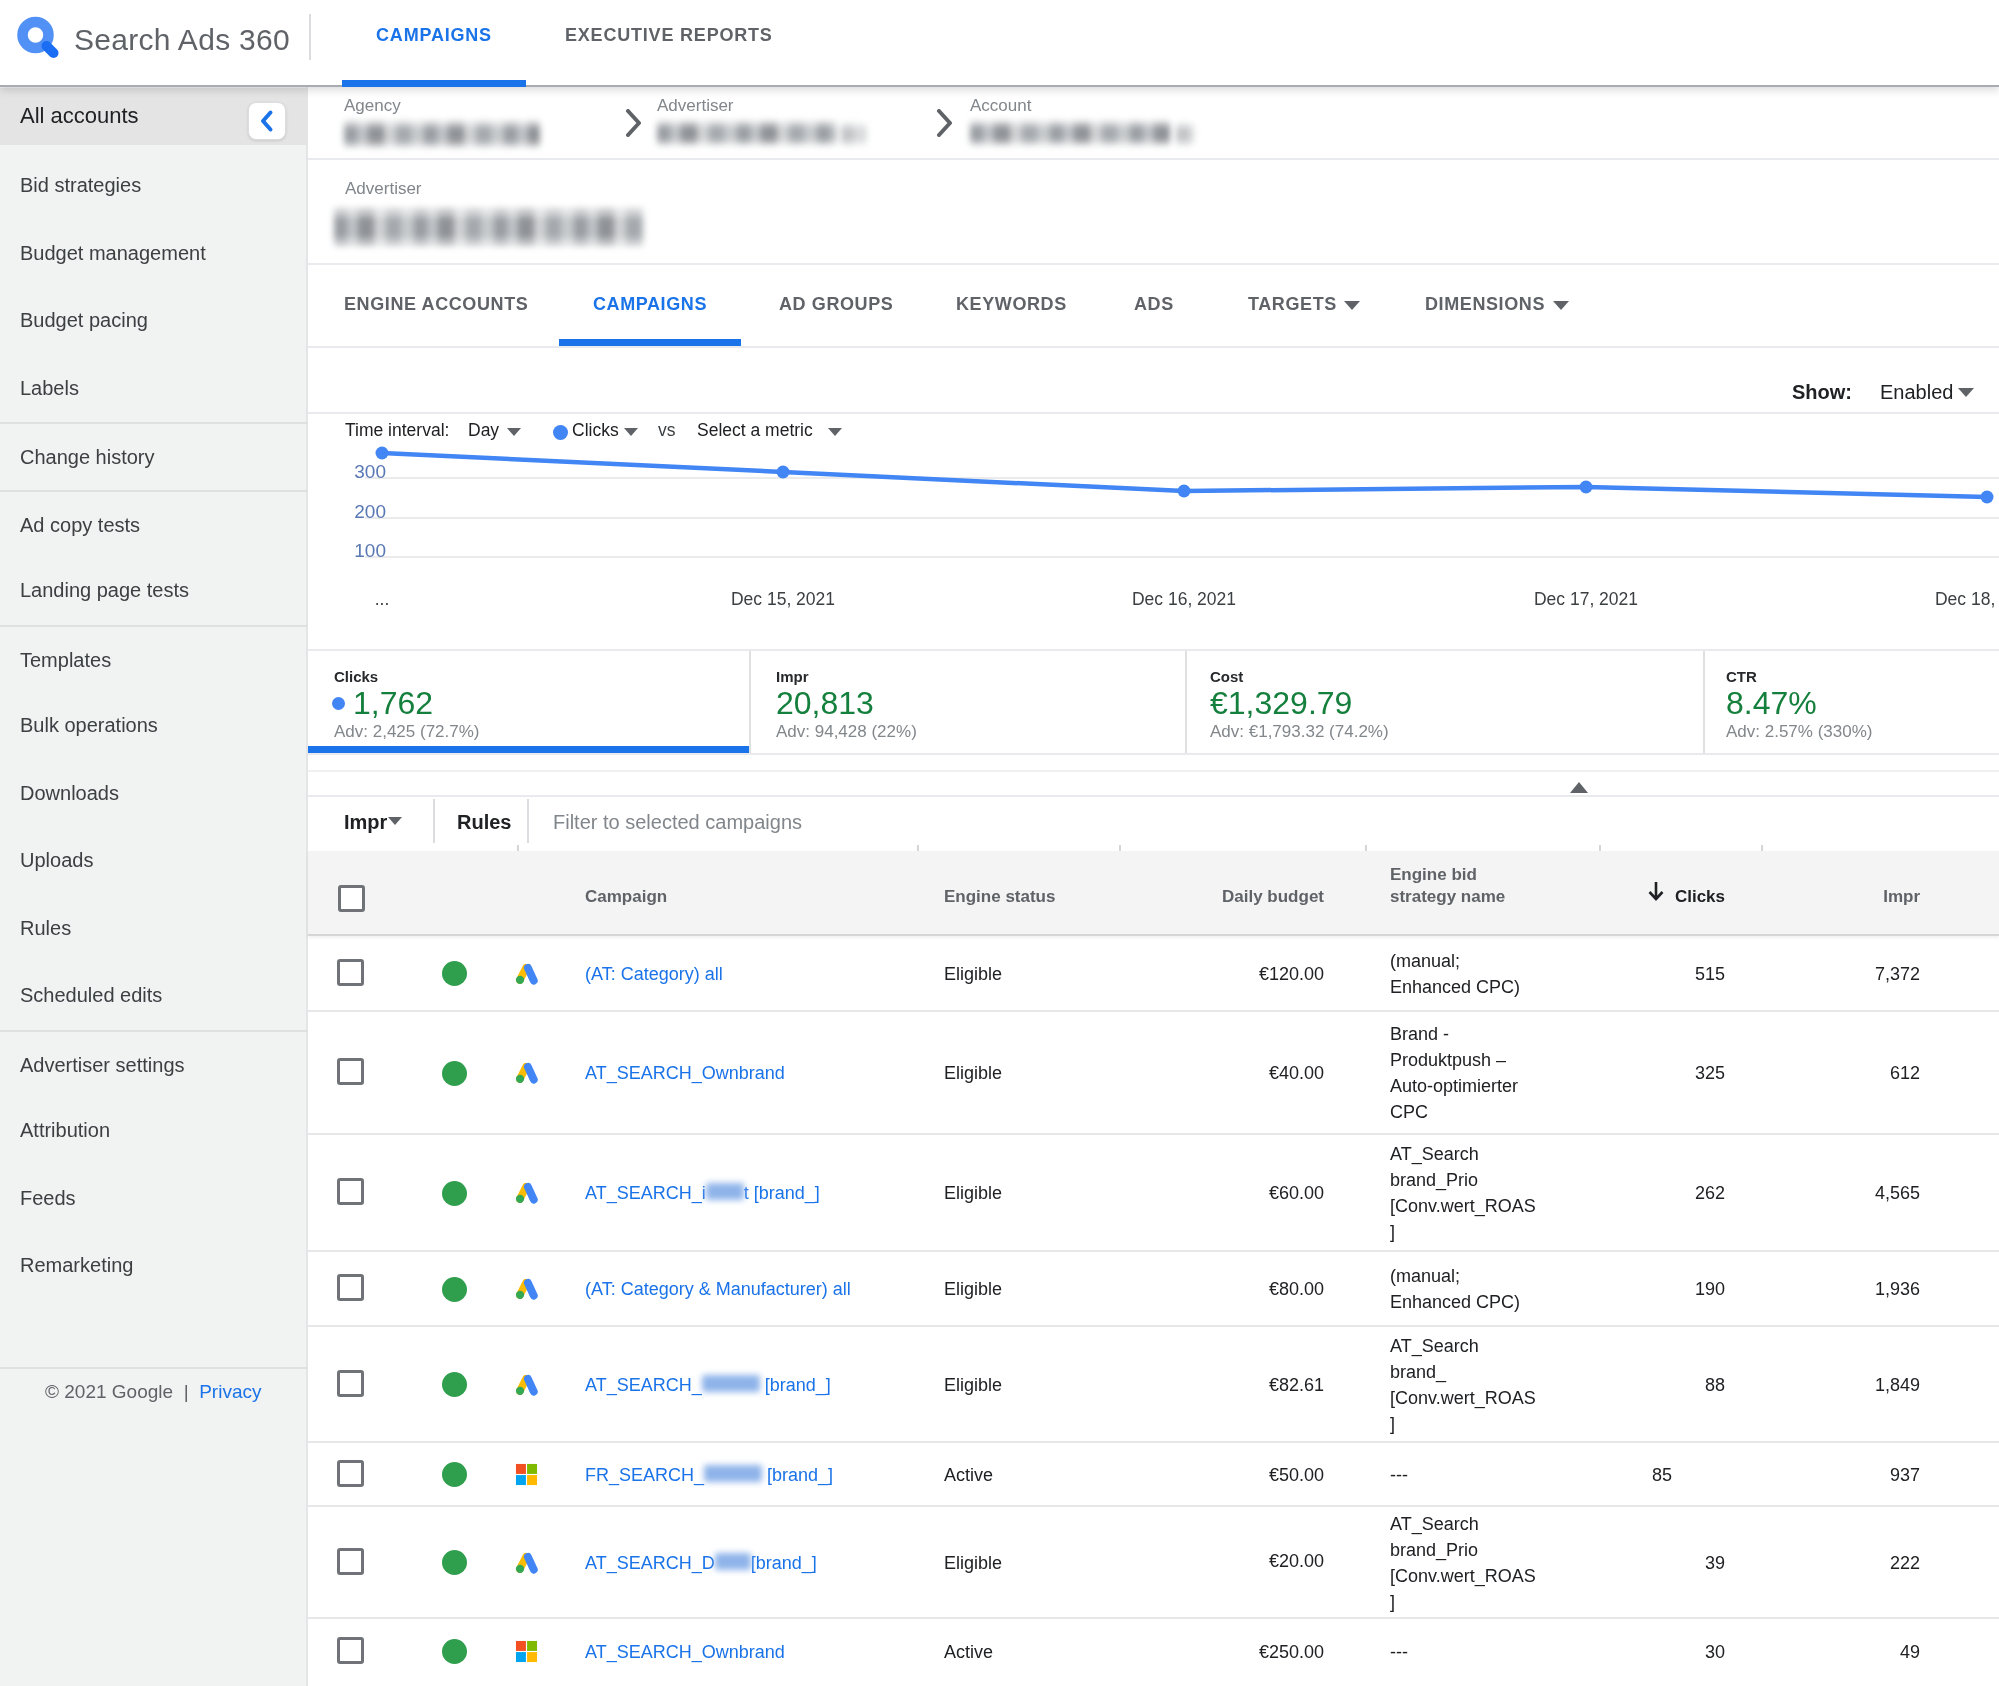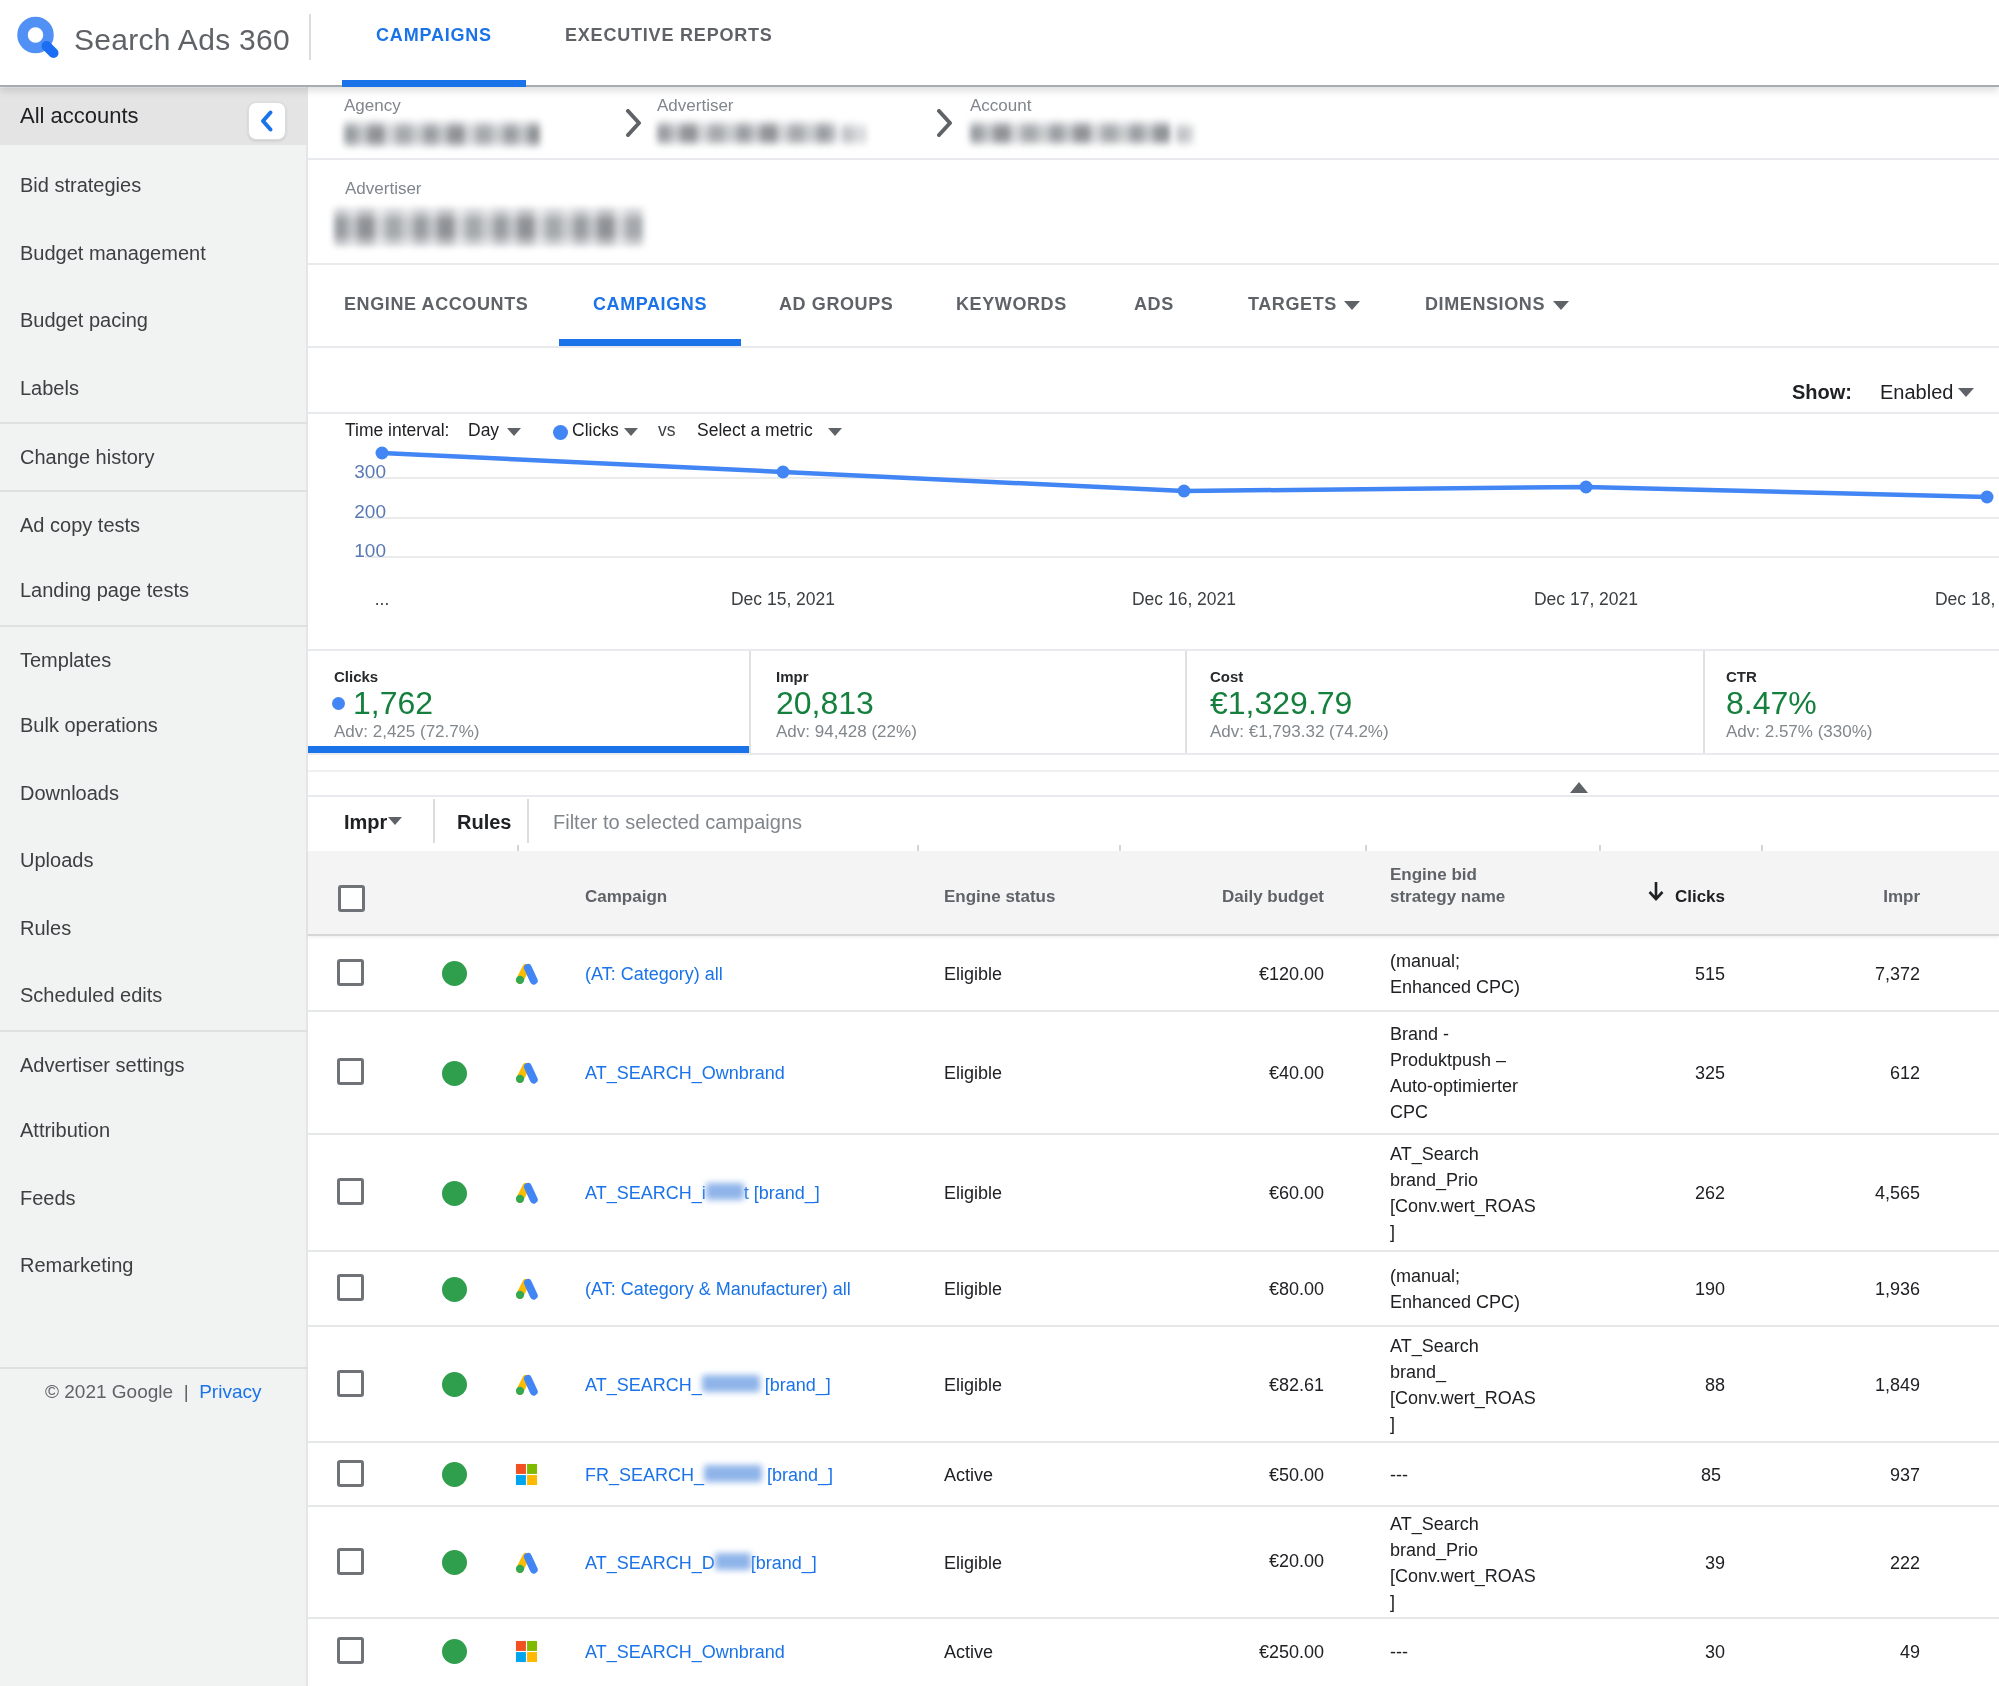--- a/index.html
+++ b/index.html
@@ -312,21 +312,21 @@
     <div class="row" style="top:1356px;height:64px">
       <div class="cb" style="top:17px"></div>
       <div class="dot" style="top:19px"></div>
       <svg class="ms" style="top:20px">
           <use href="#msft"></use>
         </svg>
       <div class="cell link" style="left:277px;top:19px">FR_SEARCH_<span class="blurlink" style="width:58px"></span> [brand_]</div>
       <div class="cell" style="left:636px;top:19px">Active</div>
       <div class="cell num" style="left:750px;top:19px;width:266px">€50.00</div>
       <div class="cell" style="left:1082px;top:19px">---</div>
-      <div class="cell num" style="left:1313px;top:19px;width:100px">85</div>
+      <div class="cell num" style="left:1264px;top:19px;width:100px">85</div>
       <div class="cell num" style="left:1512px;top:19px;width:100px">937</div>
     </div>
     <div class="row" style="top:1420px;height:112px">
       <div class="cb" style="top:41px"></div>
       <div class="dot" style="top:43px"></div>
       <svg class="gads" style="top:45px">
           <use href="#gads"></use>
         </svg>
       <div class="cell link" style="left:277px;top:43px">AT_SEARCH_D<span class="blurlink" style="width:36px"></span>[brand_]</div>
       <div class="cell" style="left:636px;top:43px">Eligible</div>

